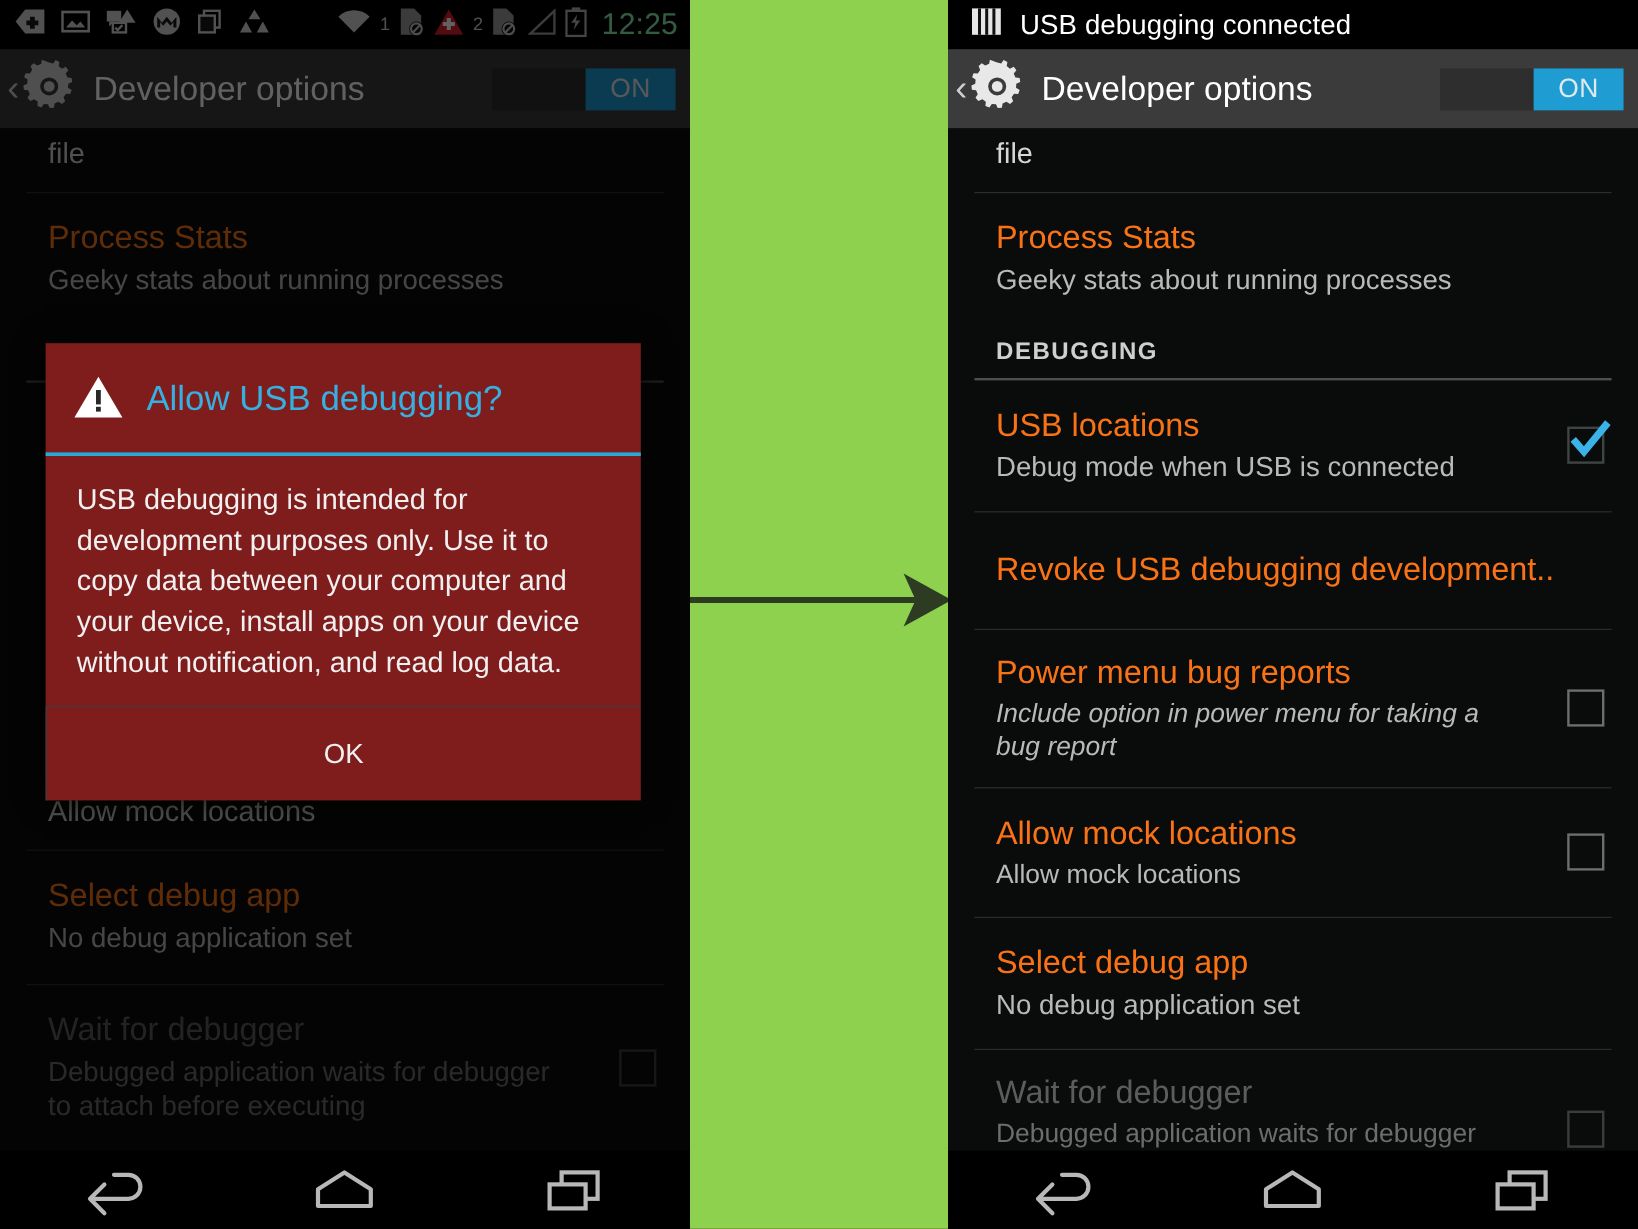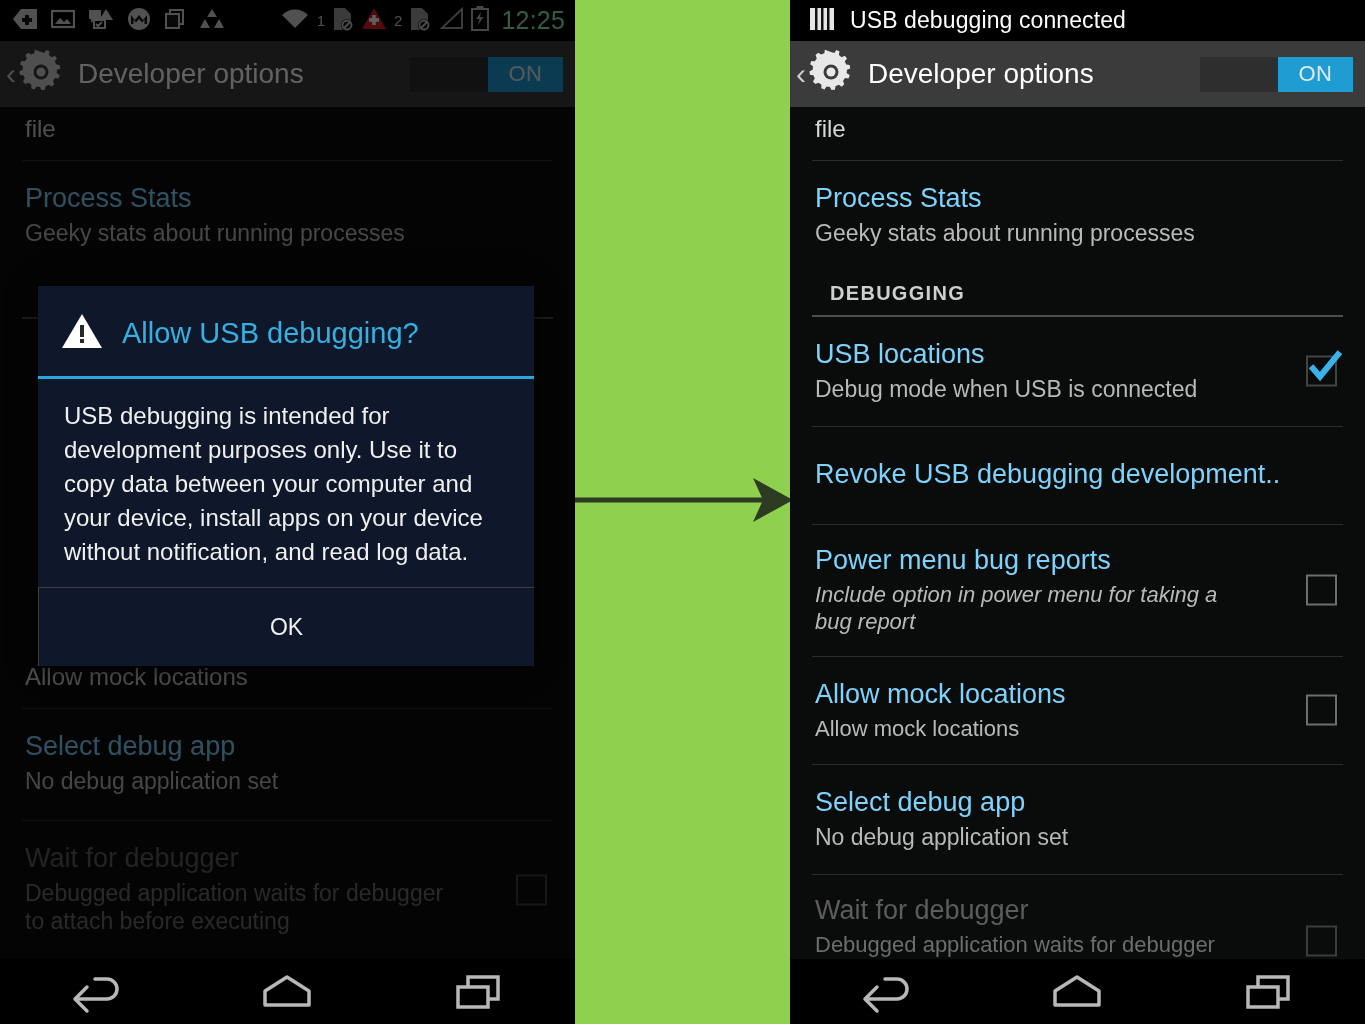--- a/index.html
+++ b/index.html
@@ -28,38 +28,38 @@
   .ab-back{color:#cfcfcf;font-size:30px;line-height:1;margin-right:2px;}
   .ab-gear{margin-right:14px;display:block;}
   .ab-title{color:#ffffff;font-size:28px;font-weight:400;}
   .toggle{margin-left:auto;margin-right:12px;width:153px;height:35px;background:#2e2e2e;display:flex;align-items:stretch;}
   .toggle .thumb-off{flex:1;}
   .toggle .thumb-on{width:75px;background:#1f9cd1;color:#dfe9ee;font-size:22px;display:flex;align-items:center;justify-content:center;letter-spacing:.5px;}
 
   
   .list{position:relative;background:#0b0d0d;height:852px;overflow:hidden;}
   .list.right-list{background:#0a0c0c;}
-  .row{position:relative;padding:0 18px 0 25px;box-sizing:border-box;}
-  .row .title{color:#7dd3fc;font-size:27px;font-weight:400;line-height:1.15;}
+  .row{position:relative;padding:0 18px 0 40px;box-sizing:border-box;}
+  .row .title{color:#f97316;font-size:27px;font-weight:400;line-height:1.15;}
   .row .sub{color:#b9b9b9;font-size:20px;line-height:1.25;margin-top:5px;}
   .row.dim .title{color:#5c5c5c;}
   .row.dim .sub{color:#6d6d6d;}
   .divider{height:1px;background:#2a2d2d;margin:0 22px;}
   .secthead{padding:12px 18px 10px 40px;color:#cfcfcf;font-size:20px;font-weight:bold;letter-spacing:1.3px;}
   .secthead-rule{height:2px;background:#4b4f4f;margin:0 22px;}
   .cb{position:absolute;right:28px;top:50%;transform:translateY(-50%);width:31px;height:31px;border:2px solid #6a6e6e;box-sizing:border-box;}
   .cb.checked{border-color:#3f4444;}
   .cb.dimbox{border-color:#3a3d3d;}
   .cb svg{position:absolute;left:-3px;top:-9px;}
 
   
   .scrim{position:absolute;left:0;top:0;width:575px;height:1024px;background:rgba(0,0,0,.62);pointer-events:none;}
 
   
-  .dialog{position:absolute;left:38px;top:286px;width:496px;background:#0f172a;box-shadow:0 0 22px rgba(0,0,0,.75);}
+  .dialog{position:absolute;left:38px;top:286px;width:496px;background:#7f1d1d;box-shadow:0 0 22px rgba(0,0,0,.75);}
   .dlg-head{display:flex;align-items:center;padding:26px 20px 22px 22px;}
   .dlg-warn{margin-right:18px;}
   .dlg-title{color:#35b0e0;font-size:29px;font-weight:400;}
   .dlg-rule{height:3px;background:#2aa8dc;}
   .dlg-body{padding:20px 26px 18px 26px;color:#f0f0f0;font-size:24px;line-height:1.42;}
   .dlg-sep{height:1px;background:#3d3d3d;}
   .dlg-btns{display:flex;height:78px;}
   .dlg-btn{flex:1;display:flex;align-items:center;justify-content:center;color:#f0f0f0;font-size:23px;}
   .dlg-vsep{width:1px;background:#3d3d3d;}
 

